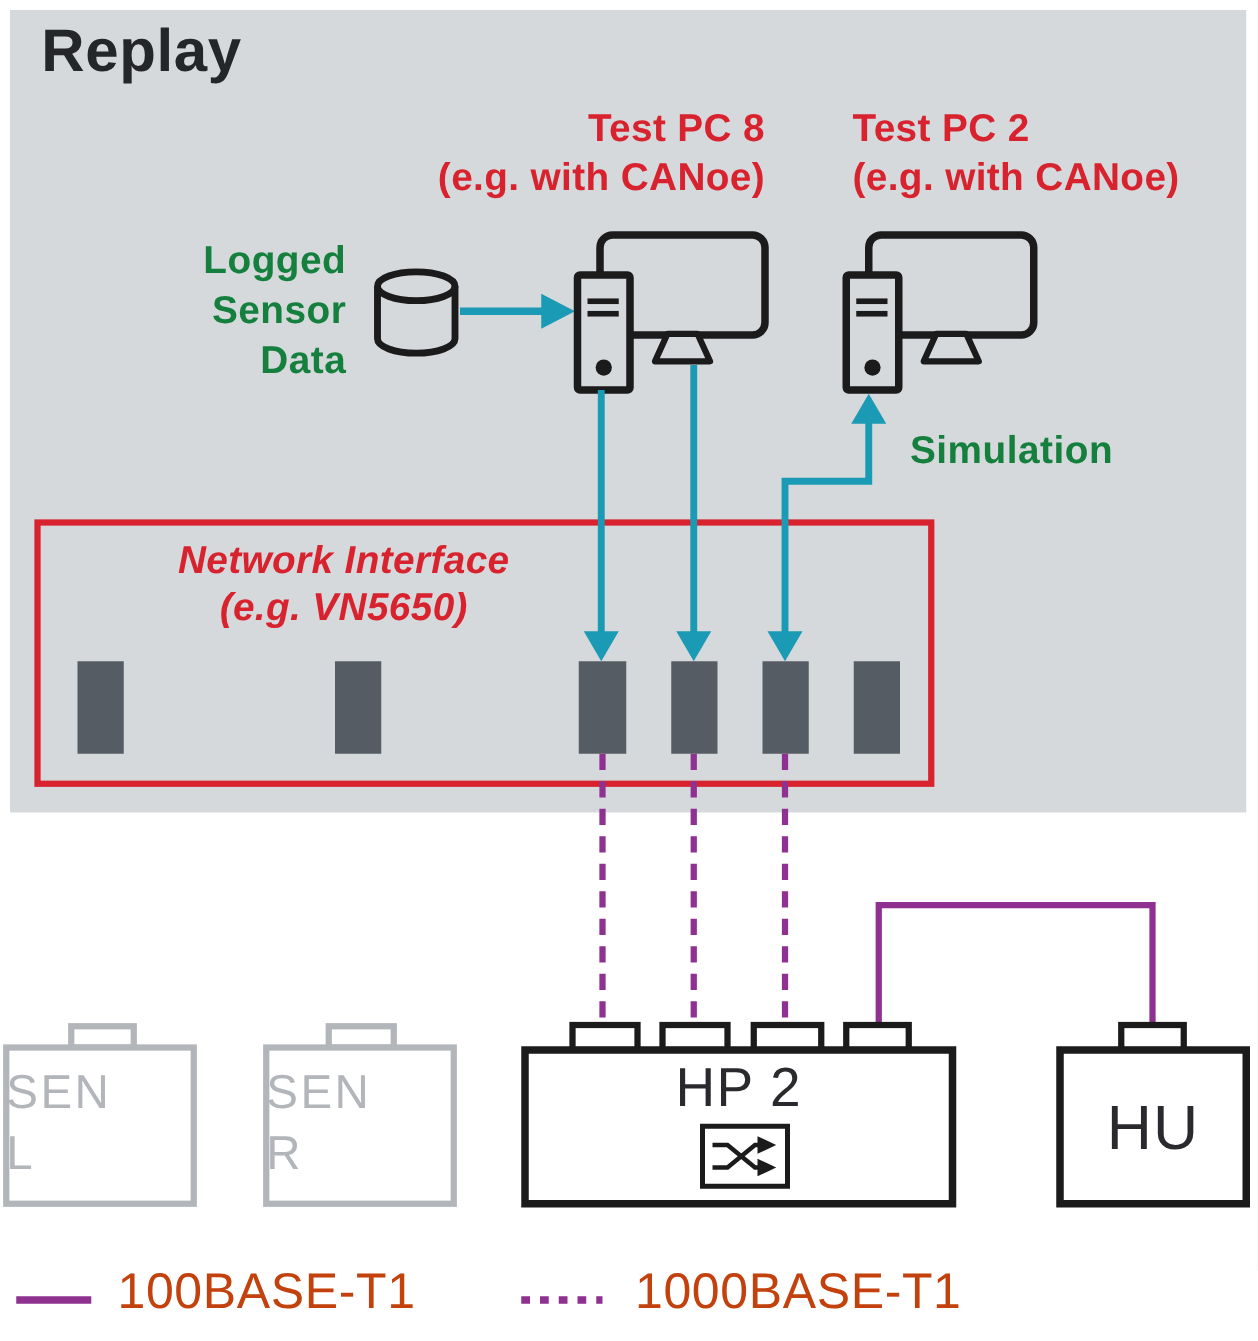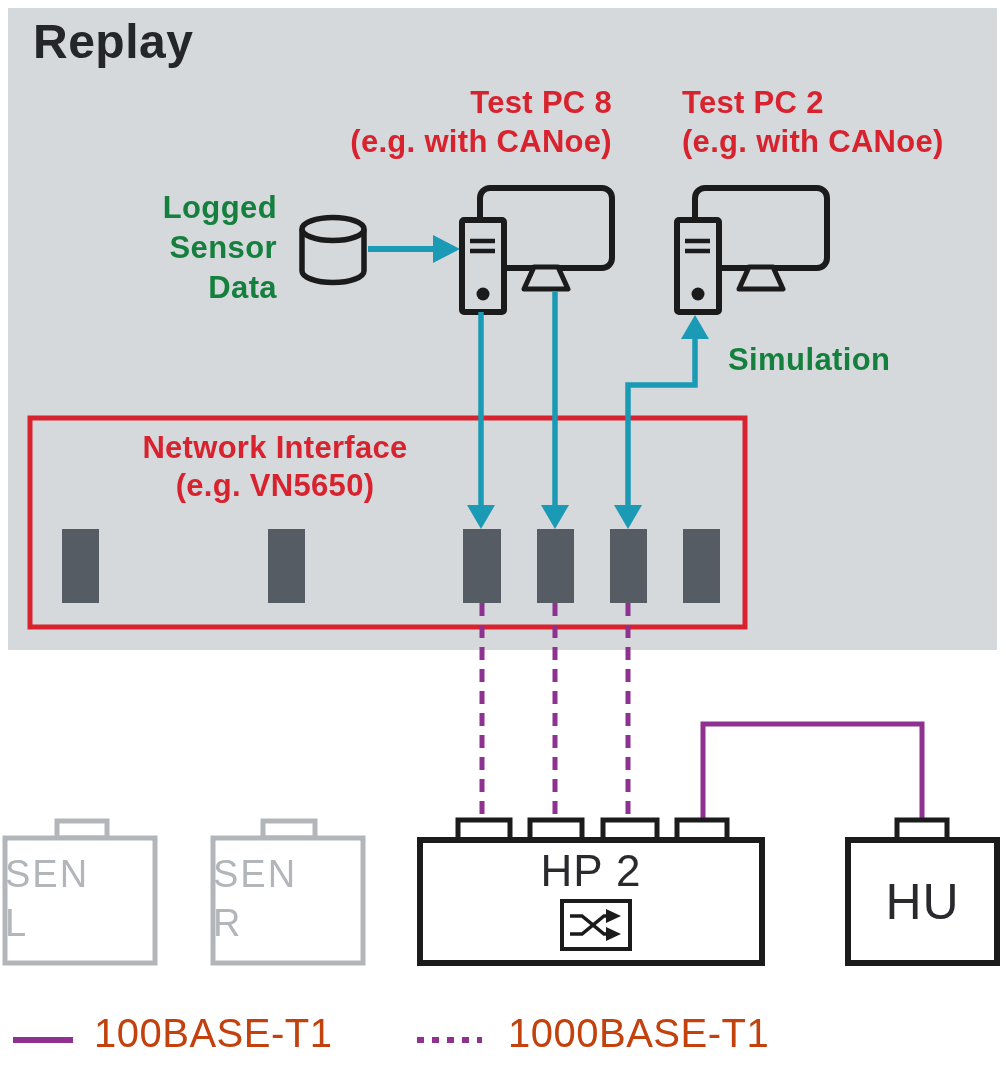--- a/index.html
+++ b/index.html
@@ -144,21 +144,21 @@
   <div class="lbl dark-reg" style="right:729px;top:188px;text-align:right;line-height:40px;">
     <span>Logged</span>
     <span>Sensor</span>
     <span>Data</span>
   </div>
 
   <div class="lbl dark-reg" style="left:728px;top:311px;line-height:43px;margin-top:27px;">
     <span>Simulation</span>
   </div>
 
-  <div class="lbl ni-label" style="left:30px;top:429px;width:490px;">
+  <div class="lbl ni-label" style="left:30px;top:429px;width:490px;font-style:italic;">
     <span>Network Interface</span>
     <span>(e.g. VN5650)</span>
   </div>
 
   <div class="lbl sen" style="left:5px;top:850px;width:150px;">
     <span>SEN</span>
     <span>L</span>
   </div>
 
   <div class="lbl sen" style="left:213px;top:850px;width:150px;">

